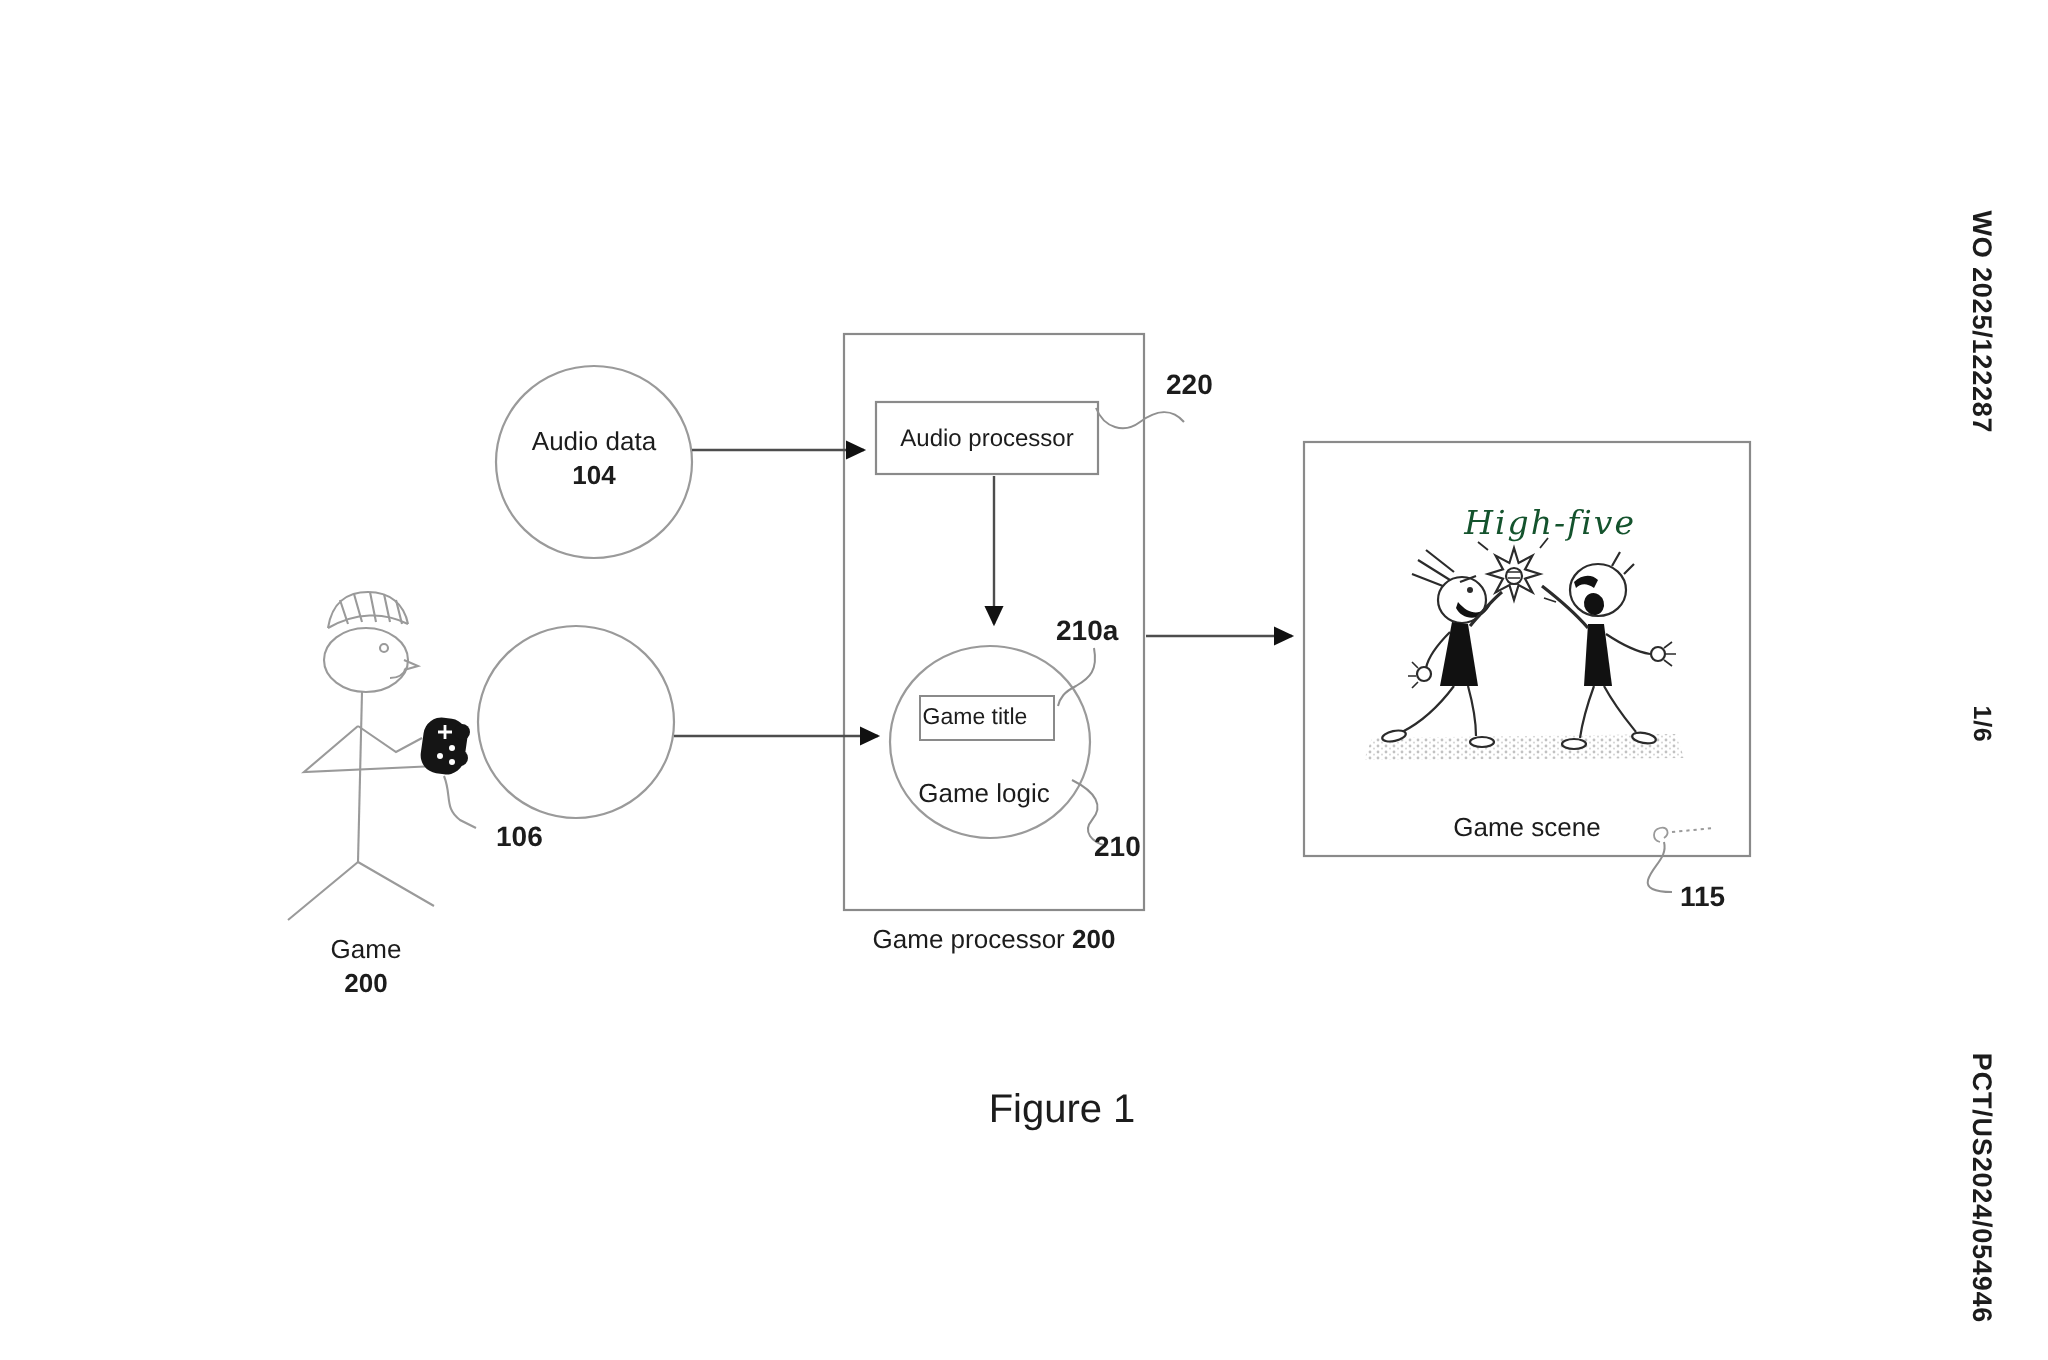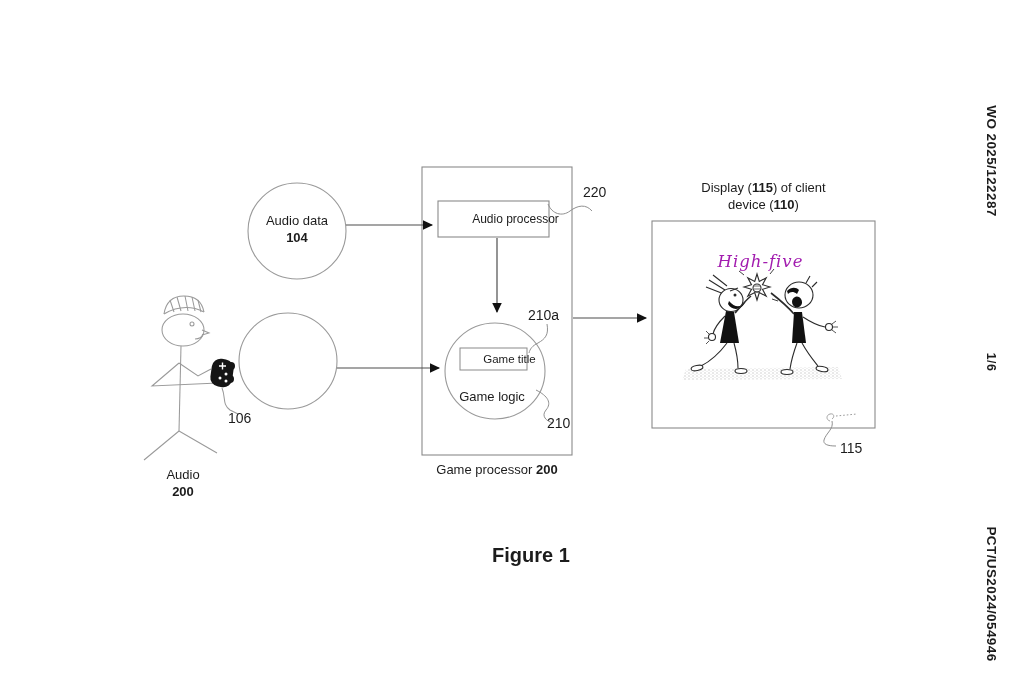--- a/index.html
+++ b/index.html
@@ -4,31 +4,31 @@
 <style>
   html,body{margin:0;padding:0;background:#e8e8e8;}
   .sheet{
     position:relative;width:1024px;height:680px;background:#ffffff;
     font-family:"Liberation Sans",sans-serif;color:#1c1c1c;overflow:hidden;
   }
   .sheet svg{position:absolute;left:0;top:0;}
   .t{position:absolute;font-size:13px;line-height:17px;white-space:nowrap;}
   .ctr{text-align:center;}
   .b{font-weight:bold;}
-  .ref{position:absolute;font-weight:normal;font-size:14px;white-space:nowrap;}
-  .boxlbl{position:absolute;display:flex;align-items:center;justify-content:center;padding-left:22px;}
+  .ref{position:absolute;font-weight:bold;font-size:14px;white-space:nowrap;}
+  .boxlbl{position:absolute;display:flex;align-items:center;justify-content:center;}
   .rot{
     position:absolute;font-weight:bold;font-size:13.5px;letter-spacing:.4px;
     transform:translate(-50%,-50%) rotate(90deg);white-space:nowrap;
   }
   .script{
     position:absolute;font-family:"DejaVu Serif",serif;font-style:italic;
-    font-size:16.5px;color:#a21caf;text-align:center;letter-spacing:1px;
+    font-size:16.5px;color:#14532d;text-align:right;letter-spacing:1px;
   }
-  .figcap{position:absolute;font-weight:bold;font-size:20px;}
+  .figcap{position:absolute;font-weight:normal;font-size:20px;}
 </style>
 </head>
 <body>
 
 <div class="sheet">
 
   <svg width="1024" height="680" viewBox="0 0 1024 680">
     <defs>
       <marker id="arr" viewBox="0 0 10 9" refX="8.5" refY="4.5" markerWidth="9" markerHeight="8" orient="auto">
         <path d="M0,0 L9.5,4.5 L0,9 z" fill="#111"></path>
@@ -147,30 +147,27 @@
   <div class="t ctr" style="left:442px;top:388px;width:100px;font-size:13px;">Game logic</div>
 
   <div class="t ctr" style="left:422px;top:461px;width:150px;">
     <span>Game processor</span>
     <span class="b" style="margin-left:0;">200</span>
   </div>
 
   <div class="ref" style="left:583px;top:184px;">220</div>
   <div class="ref" style="left:528px;top:307px;">210a</div>
   <div class="ref" style="left:547px;top:415px;">210</div>
-  <div class="ref" style="left:228px;top:410px;">106</div>
+  <div class="ref" style="left:248px;top:410px;">106</div>
   <div class="ref" style="left:840px;top:440px;">115</div>
 
   <div class="t ctr" style="left:147px;top:466px;width:72px;">
-    <div>Audio</div>
+    <div>Game</div>
     <div class="b">200</div>
   </div>
 
-  <div class="t ctr" style="left:652px;top:179px;width:223px;">
-    <div><span>Display (</span><span class="b">115</span><span>) of client</span></div>
-    <div><span>device (</span><span class="b">110</span><span>)</span></div>
-  </div>
 
   <div class="script" style="left:703px;top:252px;width:115px;">High-five</div>
+  <div class="t ctr" style="left:652px;top:405px;width:223px;">Game scene</div>
 
   <div class="figcap ctr" style="left:431px;top:544px;width:200px;">Figure 1</div>
 
 </div>
 
 </body></html>

